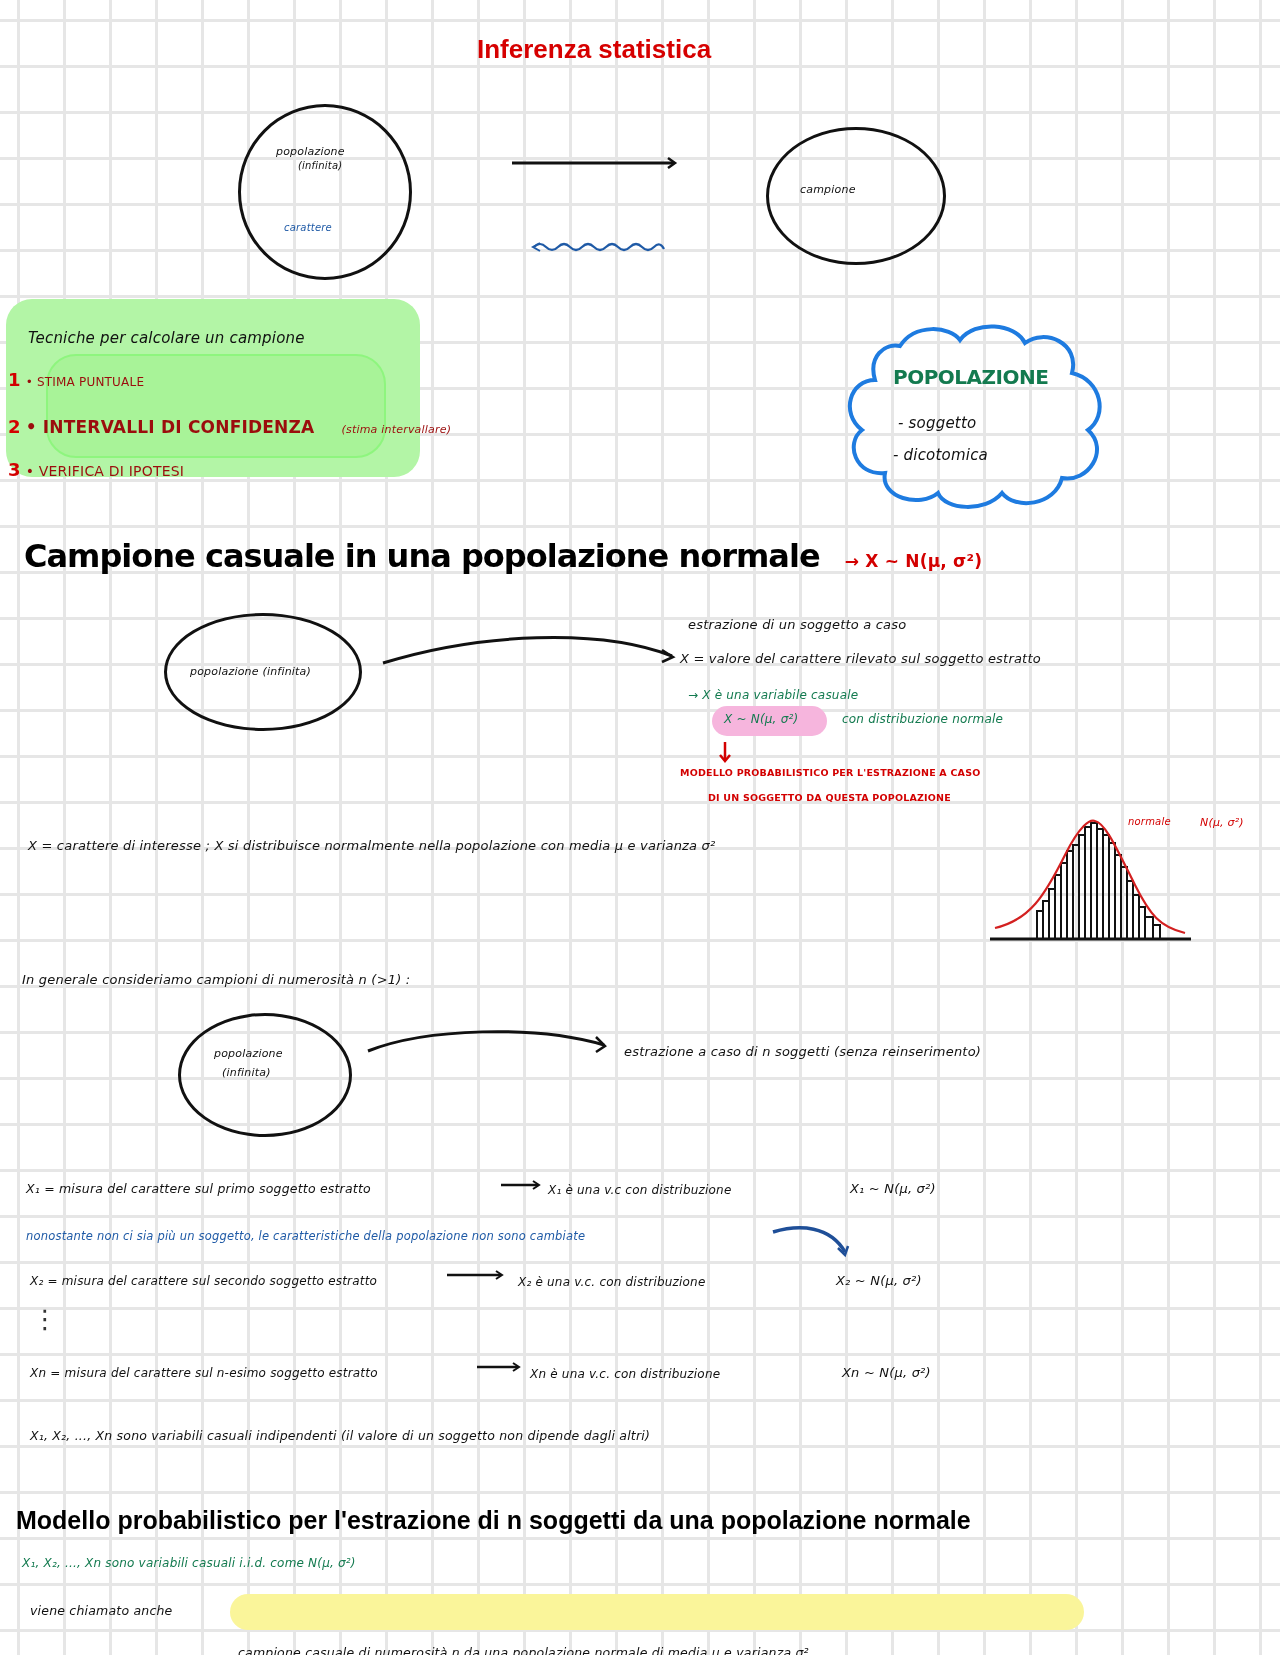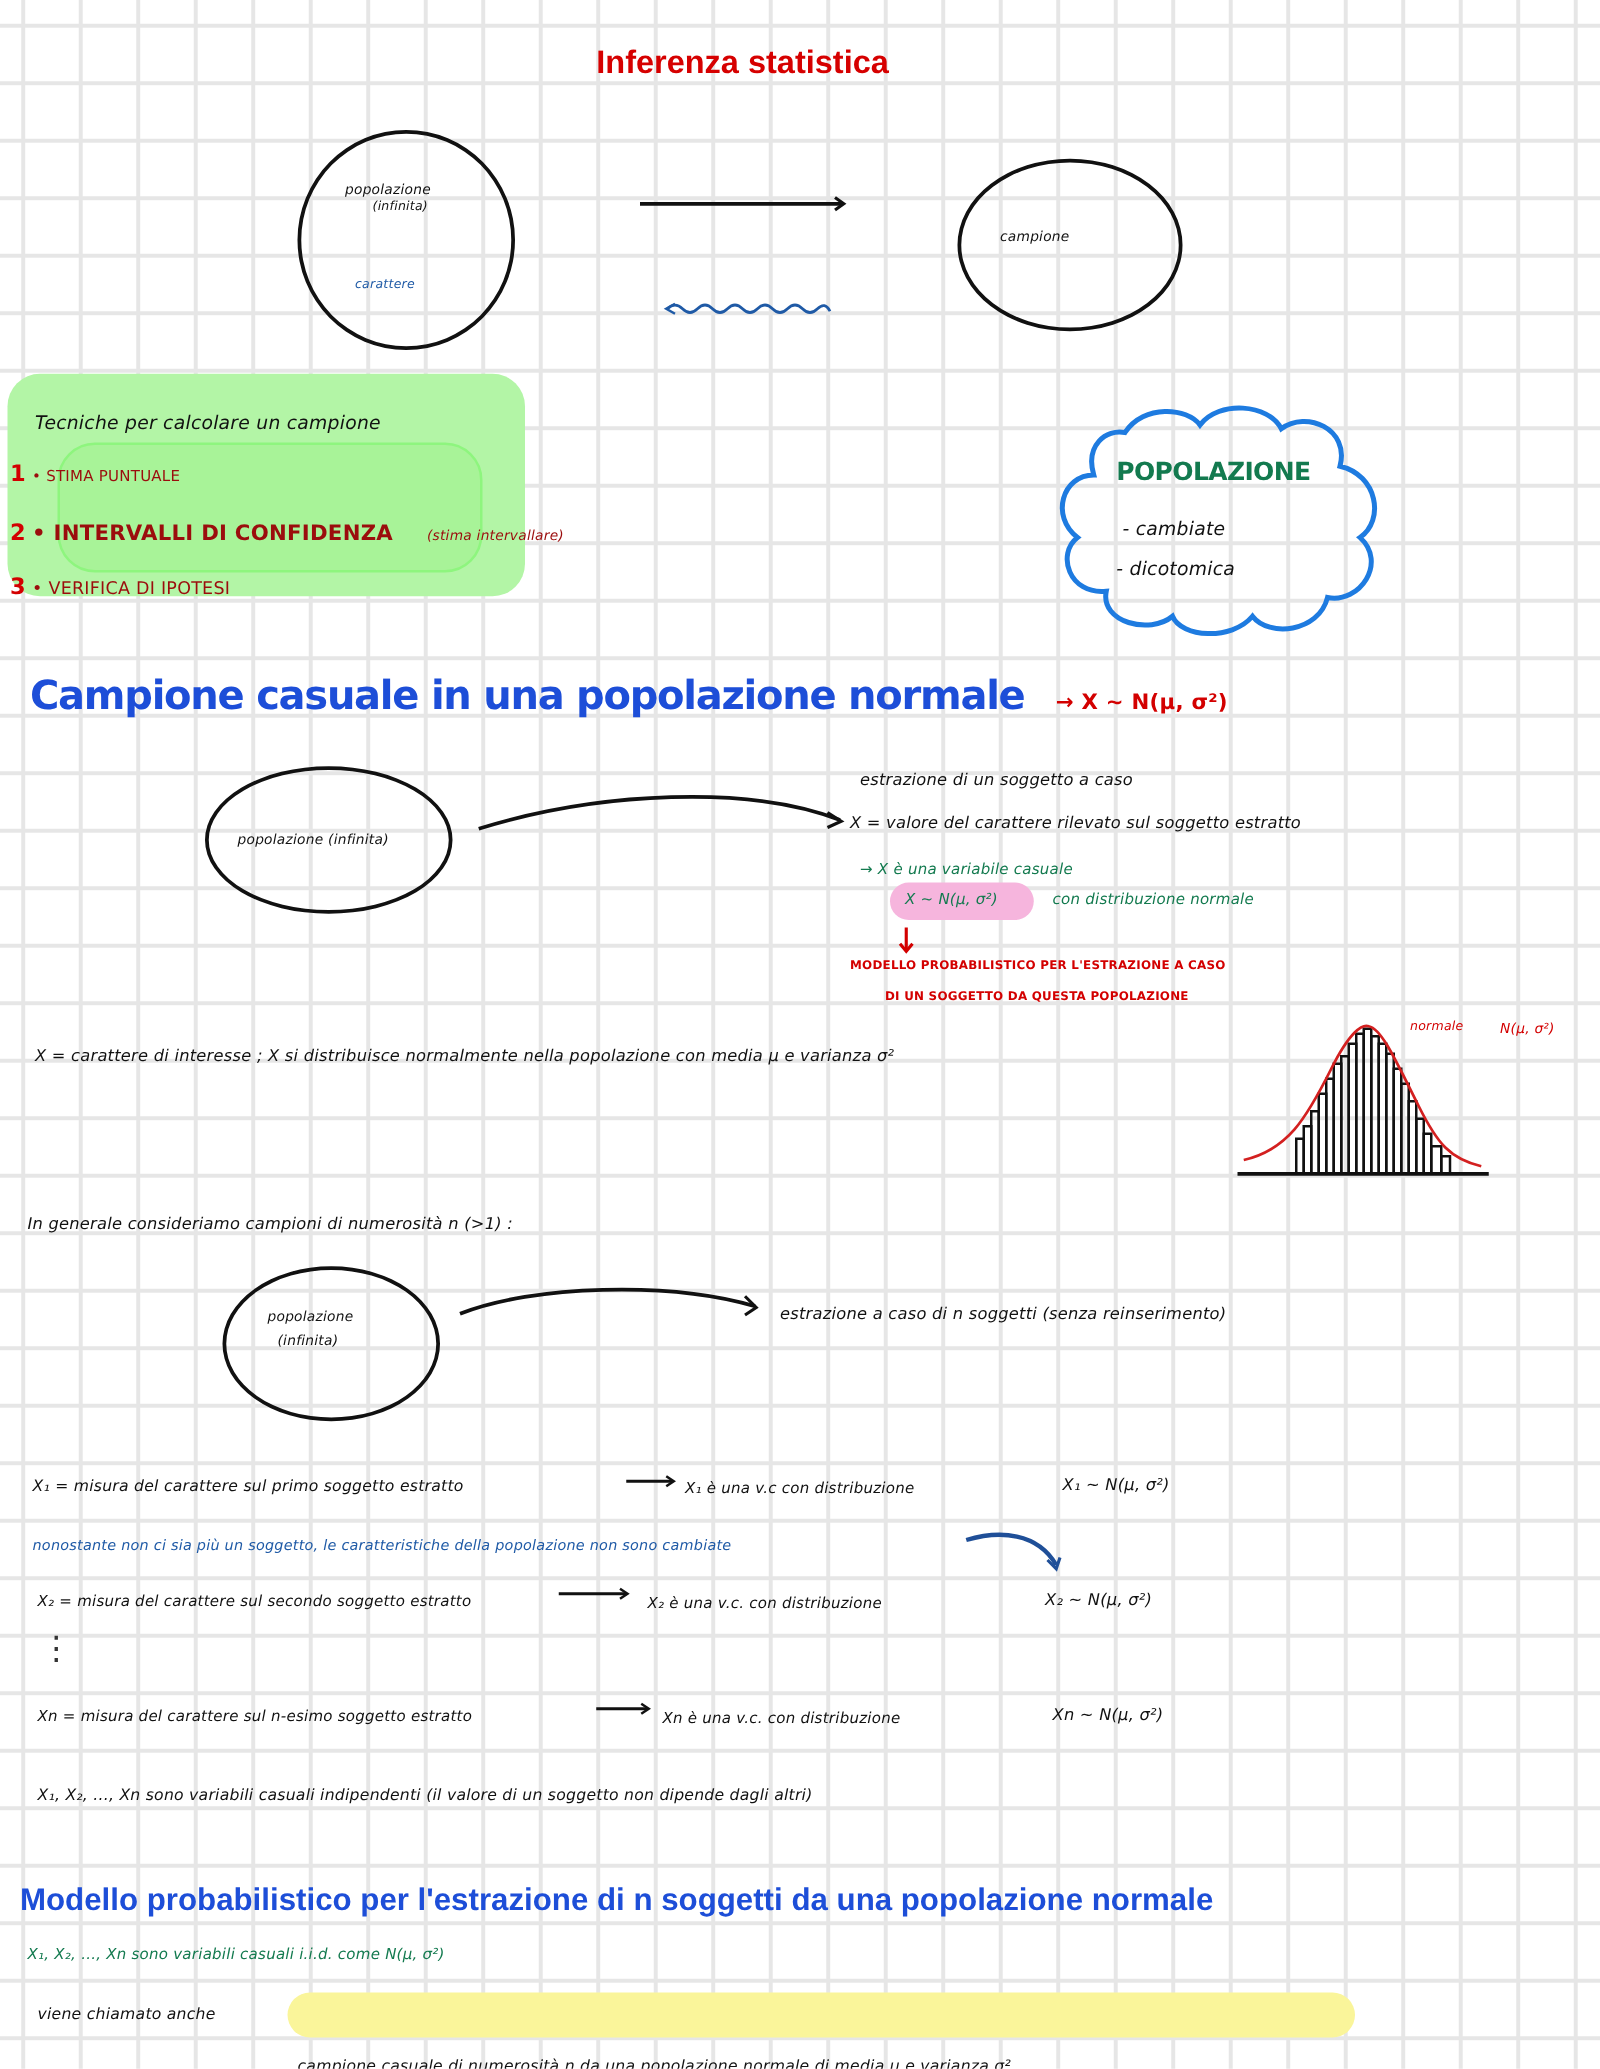--- a/index.html
+++ b/index.html
@@ -9,21 +9,21 @@
     background-image:
       linear-gradient(to right, #e6e6e6 0, #e6e6e6 3px, transparent 3px),
       linear-gradient(to bottom, #e6e6e6 0, #e6e6e6 3px, transparent 3px);
     background-size: 46px 46px, 46px 46px;
     background-position: 17px 0, 0 19px;
     font-family: "DejaVu Sans", sans-serif;
   }
   .abs { position: absolute; }
   .hand { font-family: "DejaVu Sans", sans-serif; font-size: 13px; letter-spacing: 0.2px; white-space: nowrap; color: #111; font-style: italic; }
   .small { font-size: 11px; }
-  .title-red { color: #1d4ed8; font-family: "Liberation Sans", sans-serif; font-weight: bold; white-space: nowrap; }
+  .title-red { color: #000000; font-family: "Liberation Sans", sans-serif; font-weight: bold; white-space: nowrap; }
   .ellipse { border: 3px solid #111; border-radius: 50%; box-sizing: border-box; }
   .green-text { color: #137a4f; }
   .blue-text { color: #1f5aa6; }
   .red-text { color: #d30000; }
   .darkred-text { color: #9b0d0d; }
   svg { position: absolute; overflow: visible; }
 </style>
 </head>
 <body>
 
@@ -63,21 +63,21 @@
   <div class="abs" style="left:2px; top:160px; white-space:nowrap;">
     <span class="red-text" style="font-weight:bold; font-size:18px;">3</span>
     <span class="hand darkred-text" style="font-size:14px; font-style:normal;">• VERIFICA DI IPOTESI</span>
   </div>
 </div>
 
 <svg style="left:840px; top:318px;" width="270" height="195">
   <path d="M60 28 C75 5 110 8 120 22 C135 2 175 5 185 25 C205 10 240 25 232 55 C262 62 268 98 248 112 C270 132 248 165 222 160 C215 188 175 192 162 175 C145 195 105 192 98 175 C80 190 40 180 45 155 C15 158 5 125 22 112 C0 95 10 62 35 62 C28 38 45 25 60 28 Z" fill="none" stroke="#1e7be0" stroke-width="4"></path>
 </svg>
 <div class="abs green-text" style="left:893px; top:365px; font-weight:bold; font-size:20px; font-family:'DejaVu Sans', sans-serif; letter-spacing:-0.5px;">POPOLAZIONE</div>
-<div class="abs hand" style="left:898px; top:414px; font-size:15px;">- cambiate</div>
+<div class="abs hand" style="left:898px; top:414px; font-size:15px;">- soggetto</div>
 <div class="abs hand" style="left:893px; top:446px; font-size:15px;">- dicotomica</div>
 
 <div class="abs" style="left:24px; top:537px; white-space:nowrap;">
   <span class="title-red" style="font-size:32px; font-family:'DejaVu Sans', sans-serif; letter-spacing:-1px;">Campione casuale in una popolazione normale</span>
   <span class="hand red-text" style="font-size:17px; font-weight:bold; margin-left:20px; font-style:normal;">→  X ~ N(μ, σ²)</span>
 </div>
 
 <div class="abs ellipse" style="left:164px; top:613px; width:198px; height:118px;"></div>
 <div class="abs hand small" style="left:190px; top:665px;">popolazione (infinita)</div>
 <svg style="left:380px; top:628px;" width="300" height="40">

